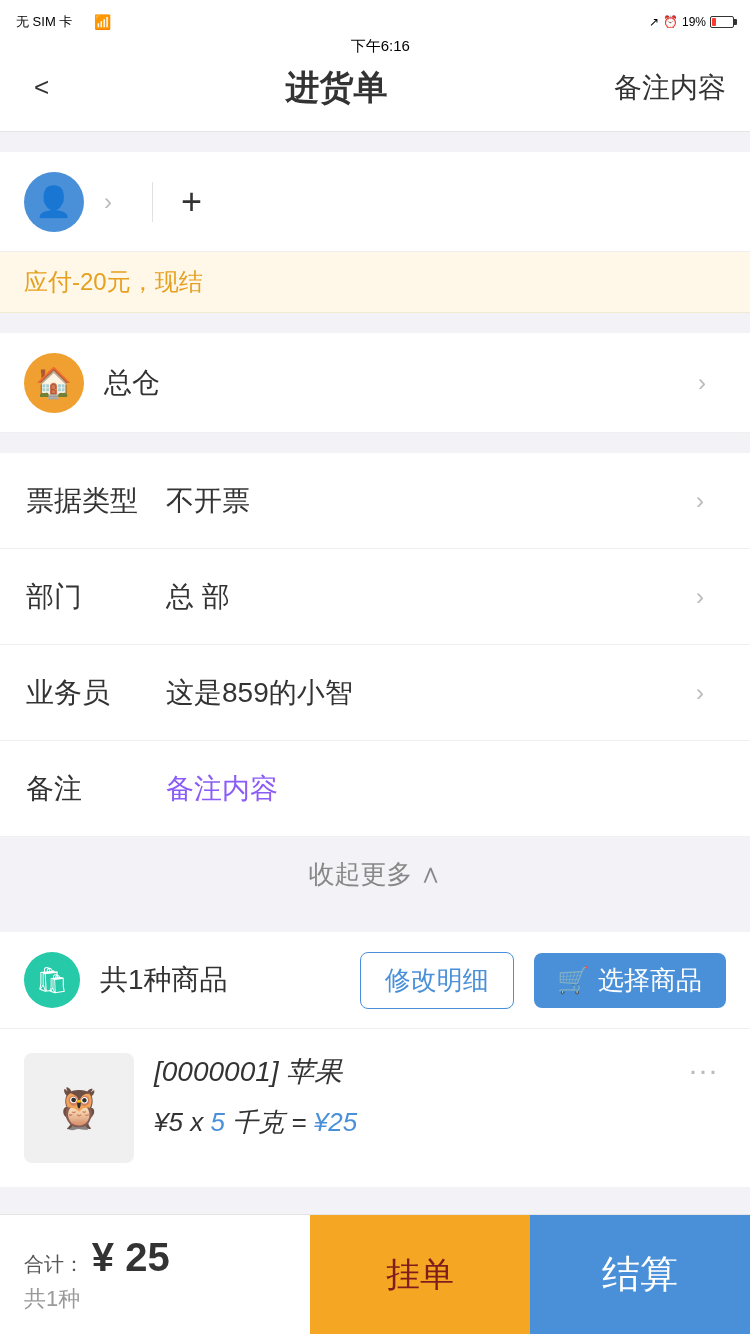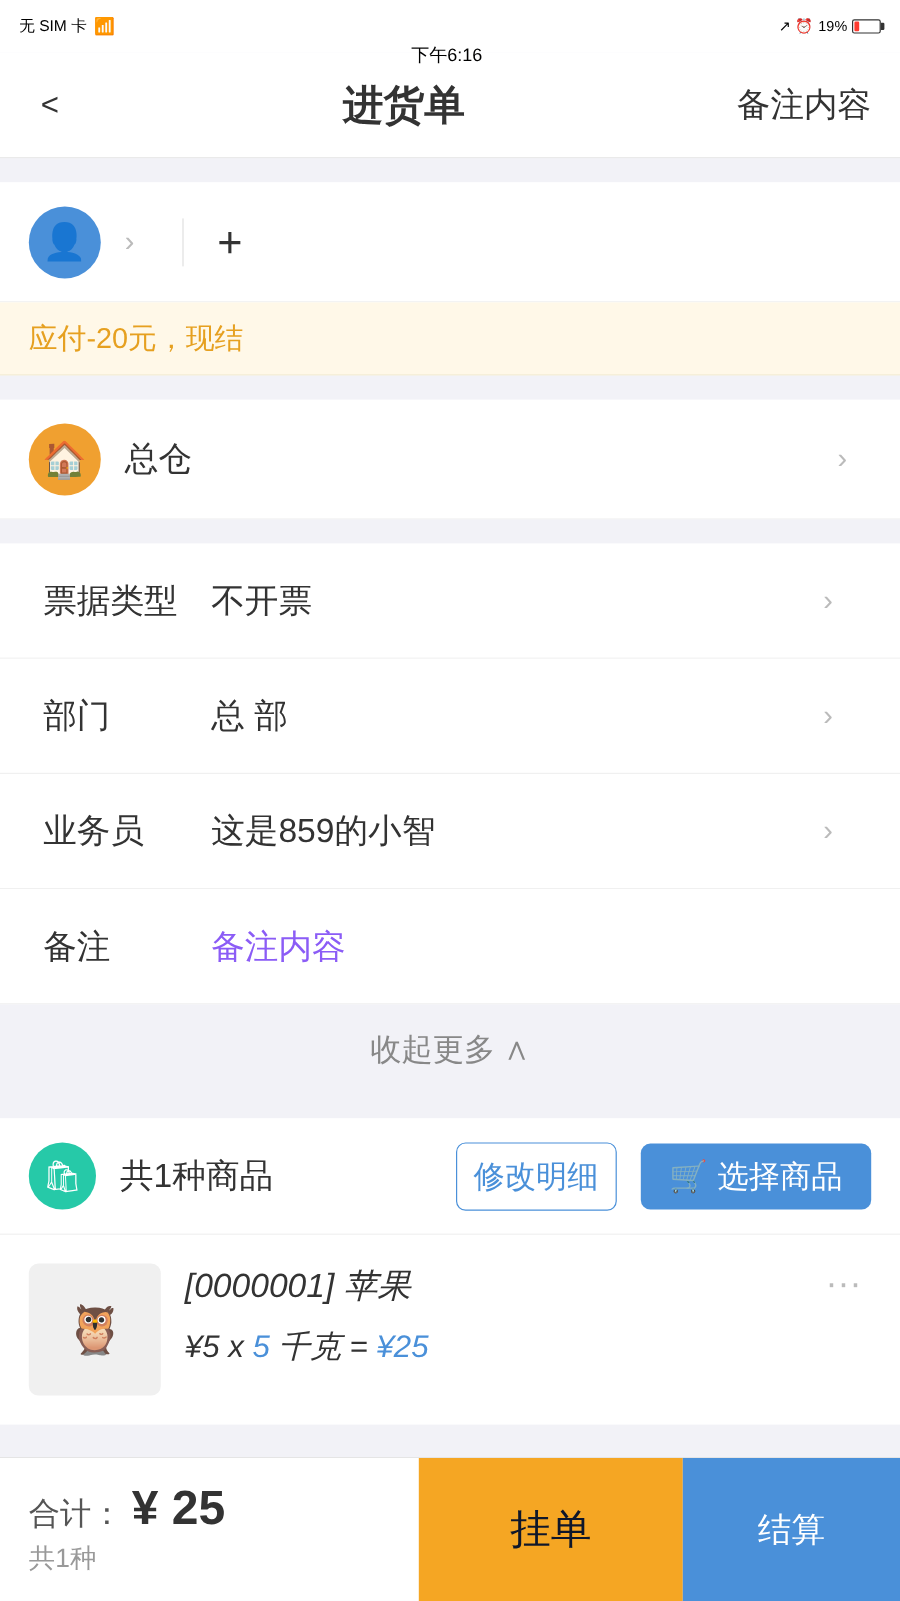--- a/index.html
+++ b/index.html
@@ -17,21 +17,21 @@
     .status-bar {
       background: #fff;
       height: 44px;
       display: flex;
       align-items: center;
       justify-content: space-between;
       padding: 0 16px;
       font-size: 14px;
       color: #000;
     }
-    .status-left { display: flex; align-items: center; gap: 6px; font-size: 13px; }
+    .status-left { display: flex; align-items: center; gap: 22px; font-size: 13px; }
     .status-center { font-size: 15px; font-weight: 500; margin-top: 48px; }
     .status-right { display: flex; align-items: center; gap: 4px; font-size: 12px; }
     .battery-icon {
       width: 24px; height: 12px; border: 1.5px solid #333; border-radius: 2px; position: relative;
       display: inline-block;
     }
     .battery-icon::after {
       content: '';
       position: absolute; right: -4px; top: 50%; transform: translateY(-50%);
       width: 3px; height: 6px; background: #333; border-radius: 0 1px 1px 0;
@@ -125,21 +125,21 @@
       padding: 14px 24px;
       font-size: 24px;
       color: #e6a020;
       border-bottom: 1px solid #f0ead0;
     }
 
     
     .form-row {
       display: flex;
       align-items: center;
-      padding: 0 36px;
+      padding: 0 26px;
       height: 96px;
       background: #fff;
       border-bottom: 1px solid #f0f0f0;
     }
     .form-label {
       font-size: 28px;
       color: #333;
       width: 140px;
       flex-shrink: 0;
     }
@@ -198,21 +198,21 @@
     .product-count-label {
       flex: 1;
       font-size: 28px;
       color: #333;
     }
     .btn-outline {
       border: 1.5px solid #4a90d9;
       color: #4a90d9;
       background: #fff;
       border-radius: 8px;
-      padding: 10px 14px;
+      padding: 10px 24px;
       font-size: 26px;
       cursor: pointer;
     }
     .btn-primary {
       background: #4a90d9;
       color: #fff;
       border: none;
       border-radius: 8px;
       padding: 10px 24px;
       font-size: 26px;
@@ -270,54 +270,54 @@
       display: flex;
       align-items: center;
       background: #fff;
       border-top: 1px solid #e5e5e5;
     }
     .total-section {
       flex: 1;
       padding: 0 24px;
     }
     .total-label {
-      font-size: 26px;
+      font-size: 20px;
       color: #555;
       display: inline;
       text-align: center;
     }
     .total-amount {
       font-size: 40px;
       font-weight: 600;
       color: #333;
       margin-left: 0;
     }
     .total-count {
       font-size: 22px;
       color: #999;
       margin-top: 4px;
     }
     .btn-hang {
       width: 220px;
       height: 120px;
       background: #f5a623;
-      color: #0f172a;
+      color: #7f1d1d;
       border: none;
       font-size: 34px;
       font-weight: 500;
       cursor: pointer;
       display: flex; align-items: center; justify-content: center;
     }
     .btn-checkout {
-      width: 181px;
+      width: 220px;
       height: 120px;
       background: #4a90d9;
       color: #fff;
       border: none;
-      font-size: 28px;
+      font-size: 38px;
       font-weight: 500;
       cursor: pointer;
       display: flex; align-items: center; justify-content: center;
     }
 
     
     .wifi-icon { font-size: 14px; }
   </style>
 </head>
 <body>

